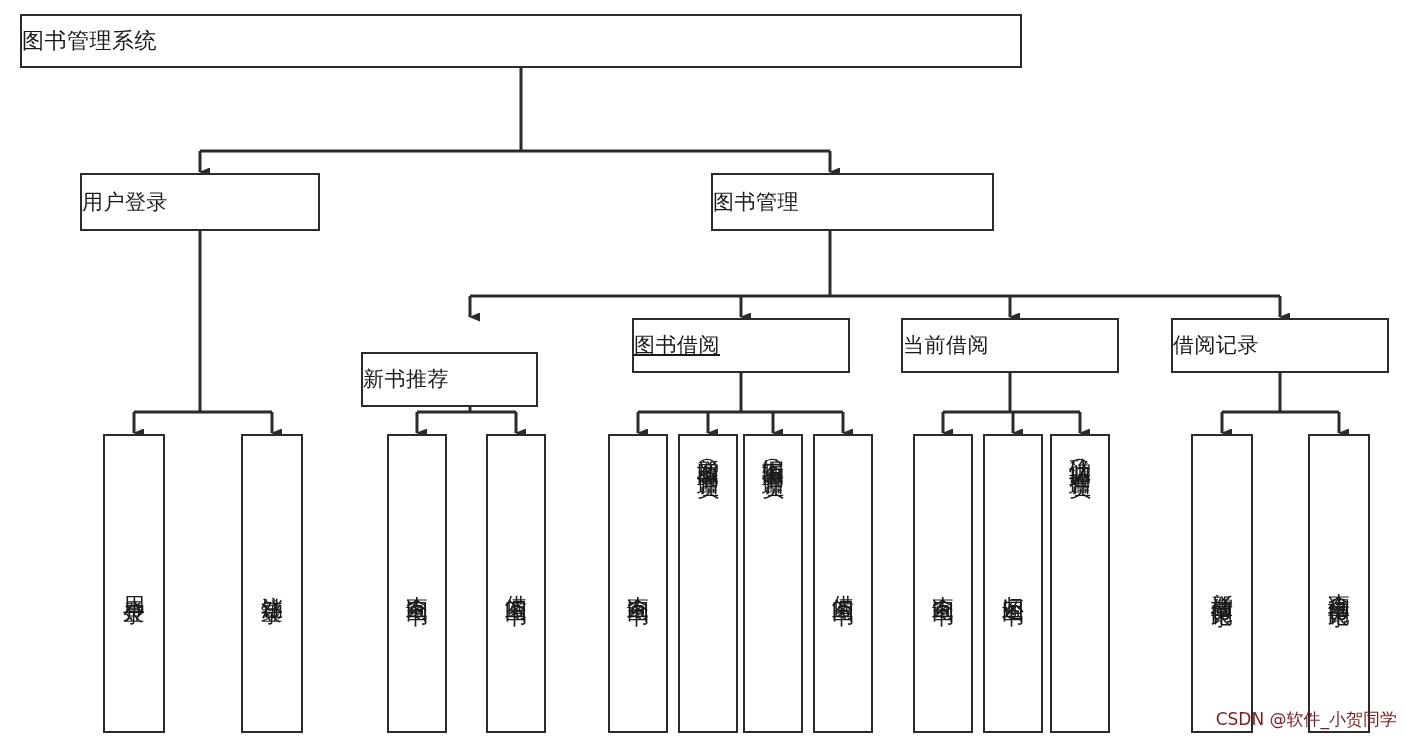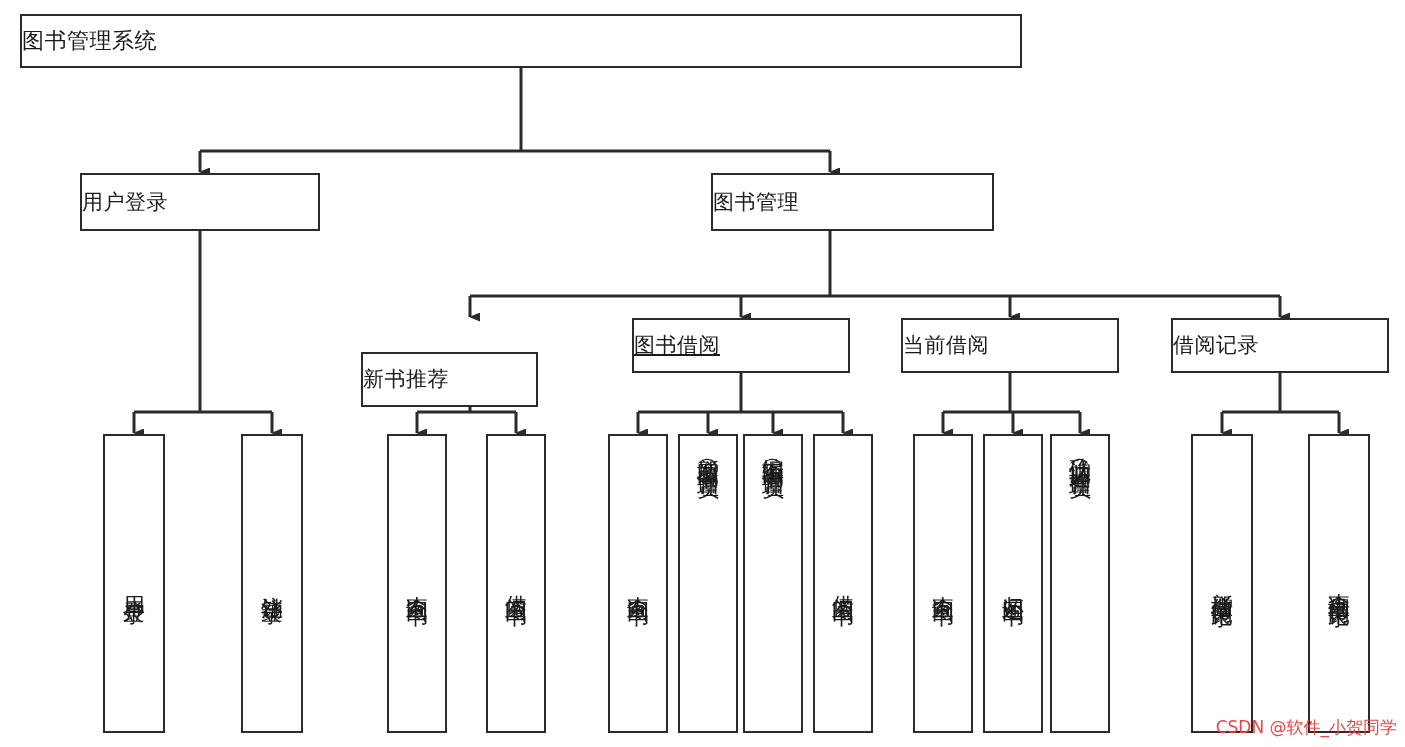--- a/index.html
+++ b/index.html
@@ -66,23 +66,23 @@
     max-height: 280px;
     white-space: nowrap;
   }
   .node.vert.centered {
     align-items: center;
     padding-top: 0;
   }
   #watermark {
     position: absolute;
     right: 8px;
-    bottom: 8px;
+    bottom: 16px;
     font-size: 17px;
-    color: #ef4444;
+    color: #7f1d1d;
     white-space: nowrap;
     z-index: 3;
     font-family: "DejaVu Sans", "Liberation Sans", sans-serif;
   }
 </style>
 </head>
 <body>
 
 <div id="diagram-root">
 

